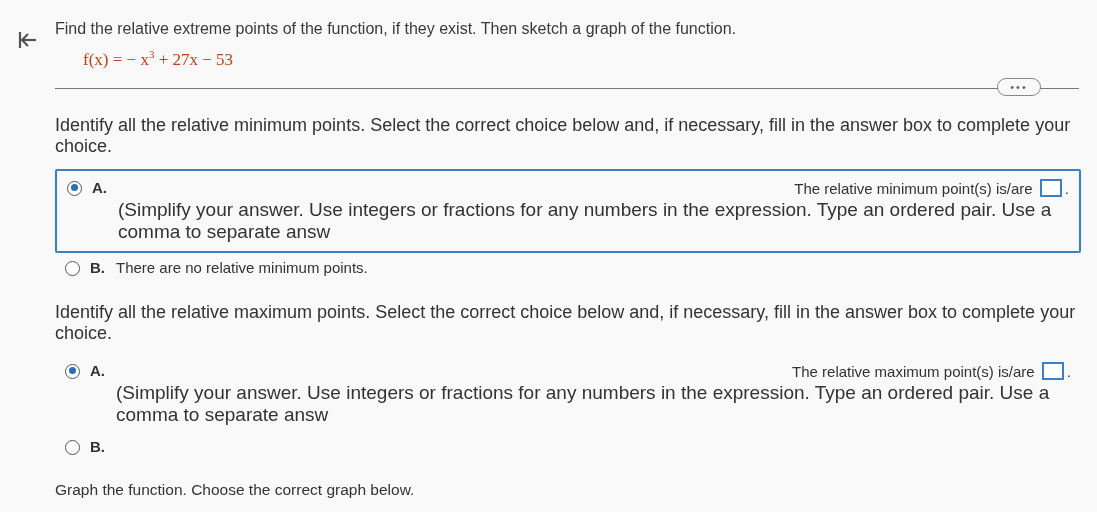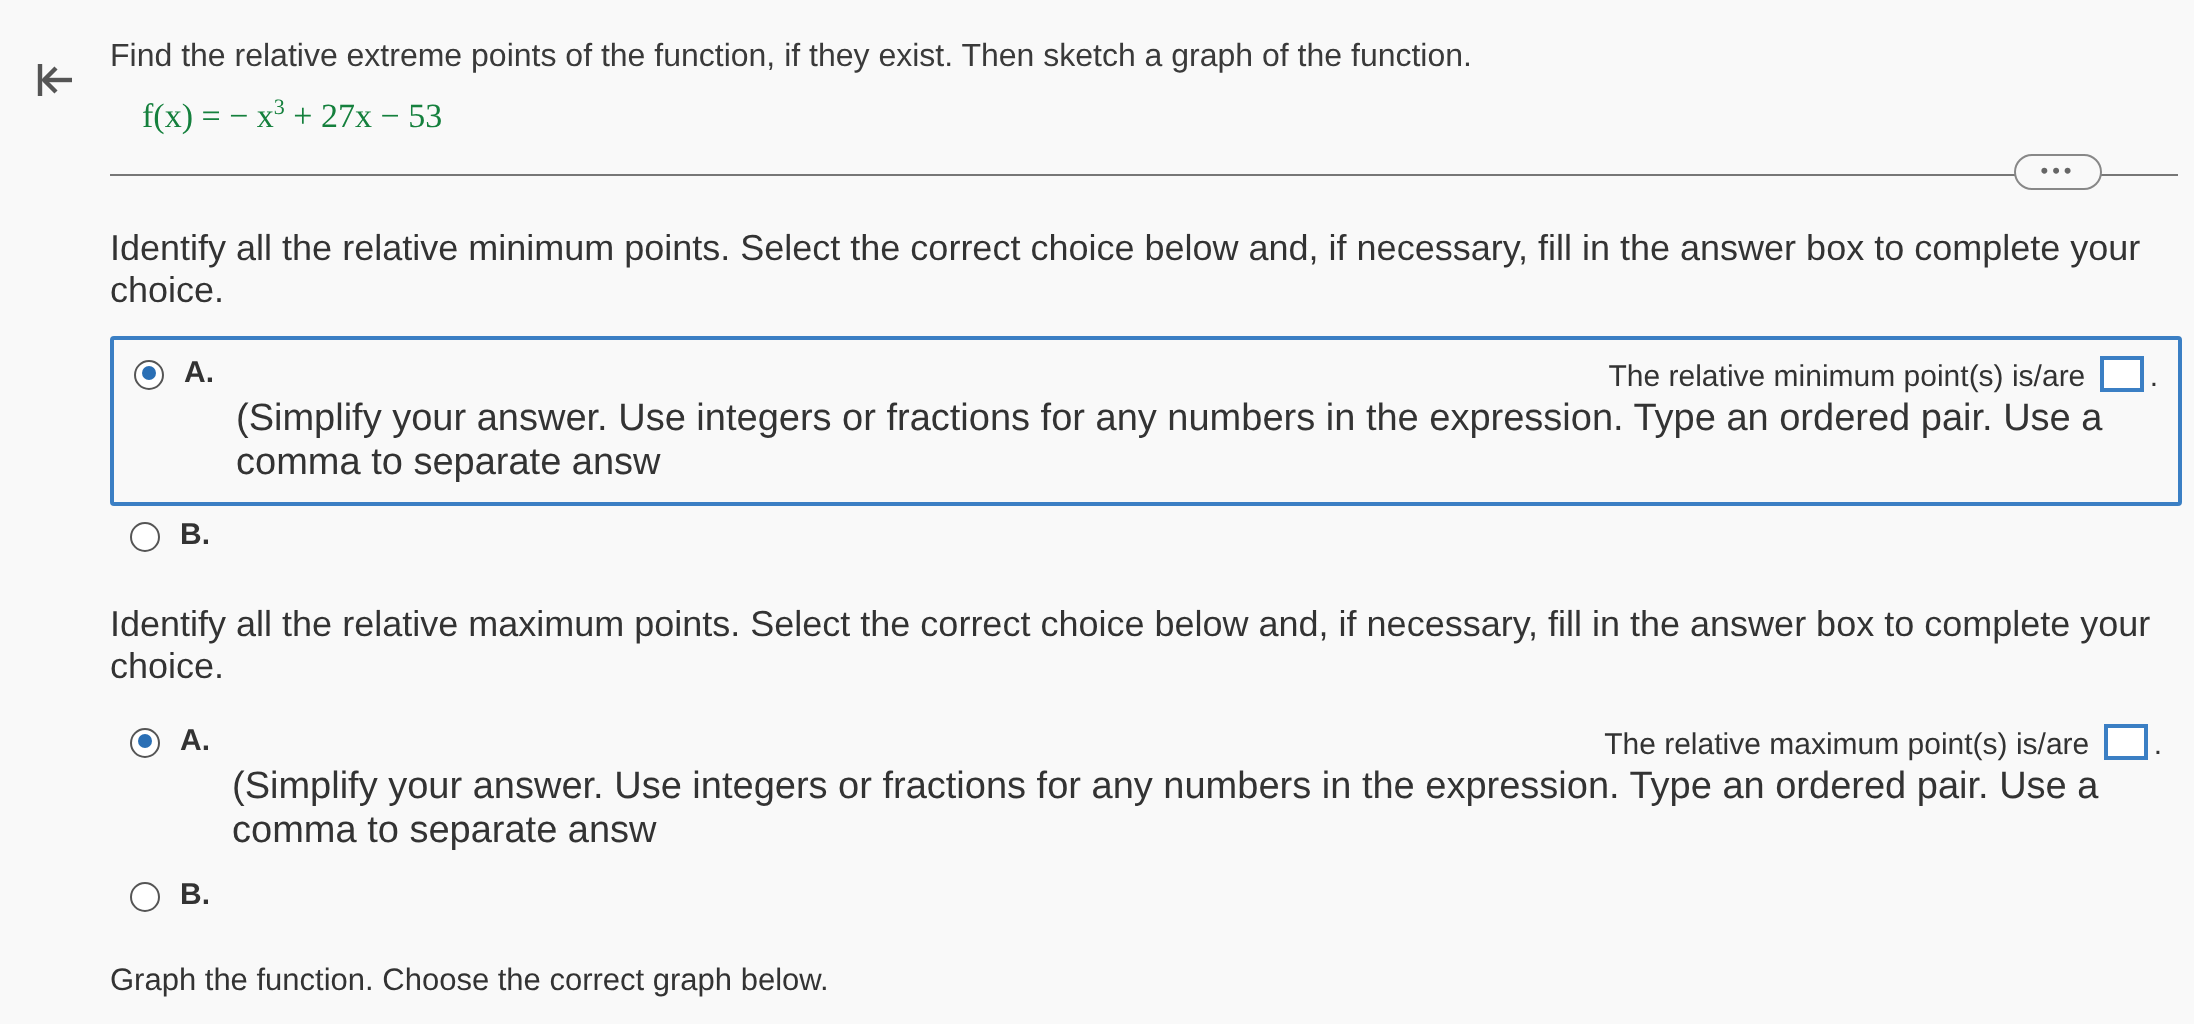--- a/index.html
+++ b/index.html
@@ -23,28 +23,28 @@
       padding-top: 6px;
     }
     .back-btn {
       width: 28px; height: 28px;
       display: flex; align-items:center; justify-content:center;
       color: #4a4a4a;
       cursor: pointer;
     }
     .content {
       flex: 1;
-      padding-right: 6px;
+      padding-right: 16px;
     }
     .prompt { font-size: 16px; color: #3a3a3a; margin-bottom: 10px; }
     .formula {
       font-family: "Times New Roman", serif;
       font-size: 17px;
-      color: #15803d;
-      margin-left: 16px;
+      color: #c2410c;
+      margin-left: 28px;
       margin-bottom: 18px;
     }
     .formula sup { font-size: 11px; vertical-align: super; }
     .hr-wrap { position: relative; margin-bottom: 26px; margin-right: 0; }
     .hr { border: none; border-top: 1px solid #777; margin-right: 2px;}
     .pill {
       position: absolute; right: 40px; top: -10px;
       width: 44px; height: 18px;
       border: 1px solid #888; border-radius: 10px;
       background: #f9f9f9;
@@ -128,20 +128,23 @@
         <div class="opt-body">
           <div class="opt-line">
             <span>The relative minimum point(s) is/are </span><span class="answer-box"></span><span>.</span>
           </div>
           <div class="hint">(Simplify your answer. Use integers or fractions for any numbers in the expression. Type an ordered pair. Use a comma to separate answ</div>
         </div>
       </div>
       <div class="choice-row">
         <div class="radio"></div>
         <div class="opt-letter">B.</div>
+        <div class="opt-body">
+          <div>There are no relative minimum points.</div>
+        </div>
       </div>
     </div>
 
     <div class="instruction">Identify all the relative maximum points. Select the correct choice below and, if necessary, fill in the answer box to complete your choice.</div>
     <div class="choice-block">
       <div class="choice-row">
         <div class="radio checked"></div>
         <div class="opt-letter">A.</div>
         <div class="opt-body">
           <div class="opt-line">

